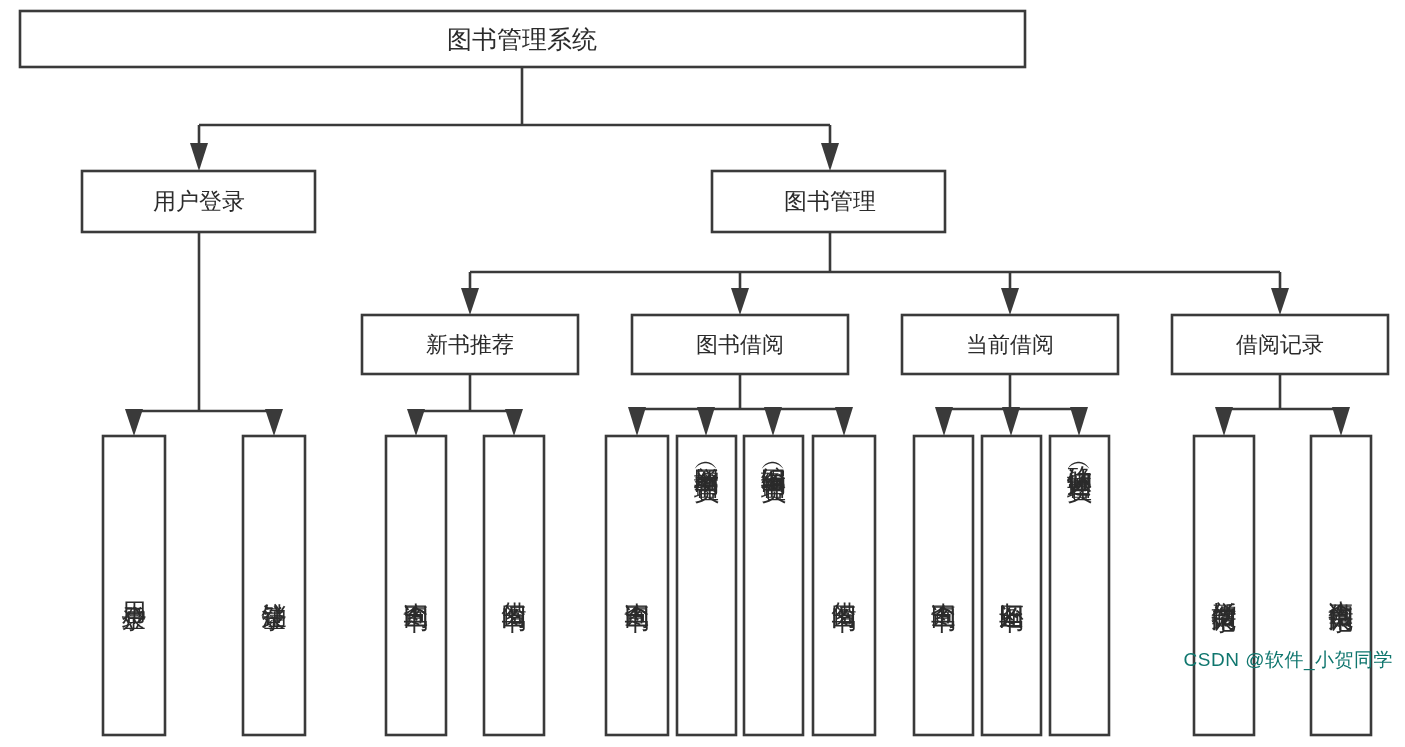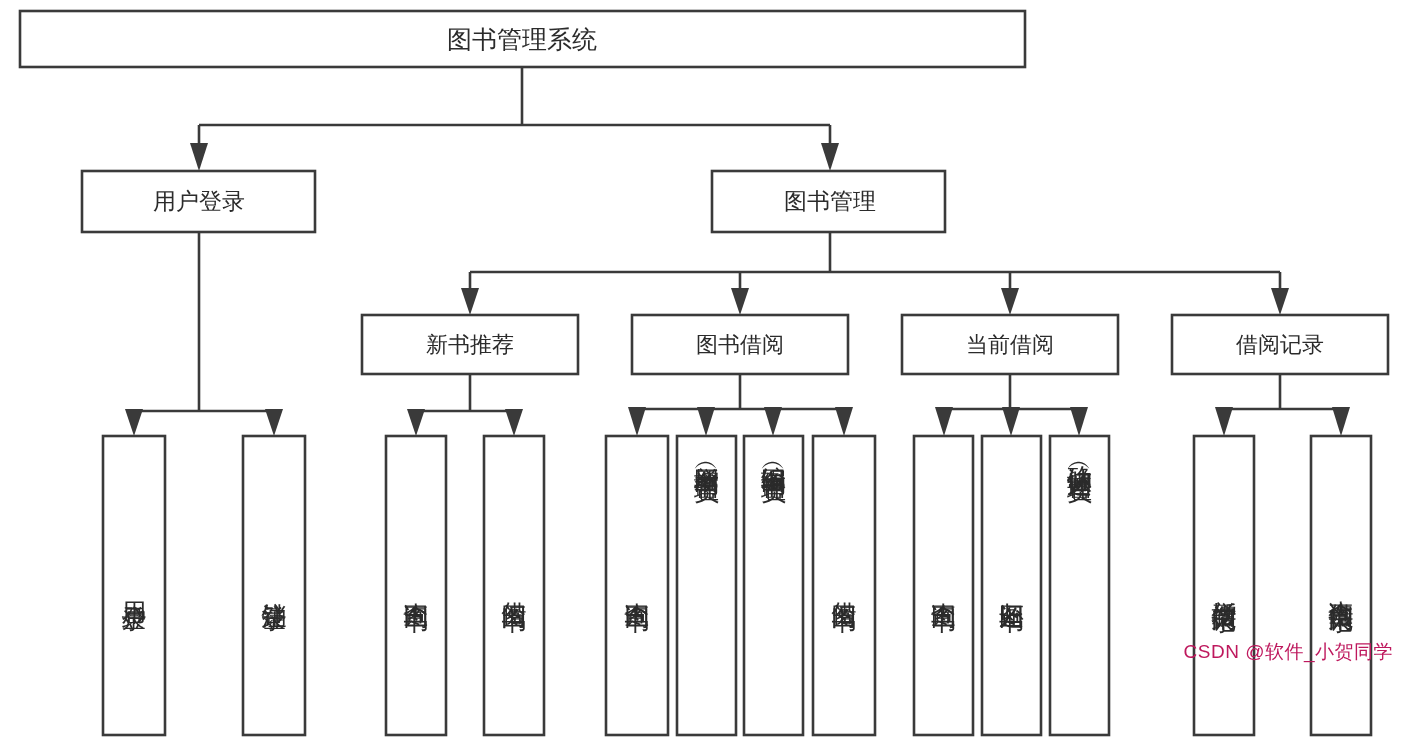--- a/index.html
+++ b/index.html
@@ -32,24 +32,24 @@
     line-height:1;
     display:flex;
     align-items:center;
     justify-content:center;
     white-space:nowrap;
     user-select:none;
   }
   #watermark{
     position:absolute;
     right:12px;
-    bottom:24px;
+    bottom:16px;
     font-family:"Liberation Sans","DejaVu Sans",sans-serif;
     font-size:19px;
-    color:#be185d;
+    color:#0f766e;
     letter-spacing:0.5px;
     white-space:nowrap;
   }
 </style>
 </head>
 <body>
 
 <div id="diagram-root">
 
   <svg class="canvas" viewBox="0 0 1405 747" xmlns="http://www.w3.org/2000/svg">

